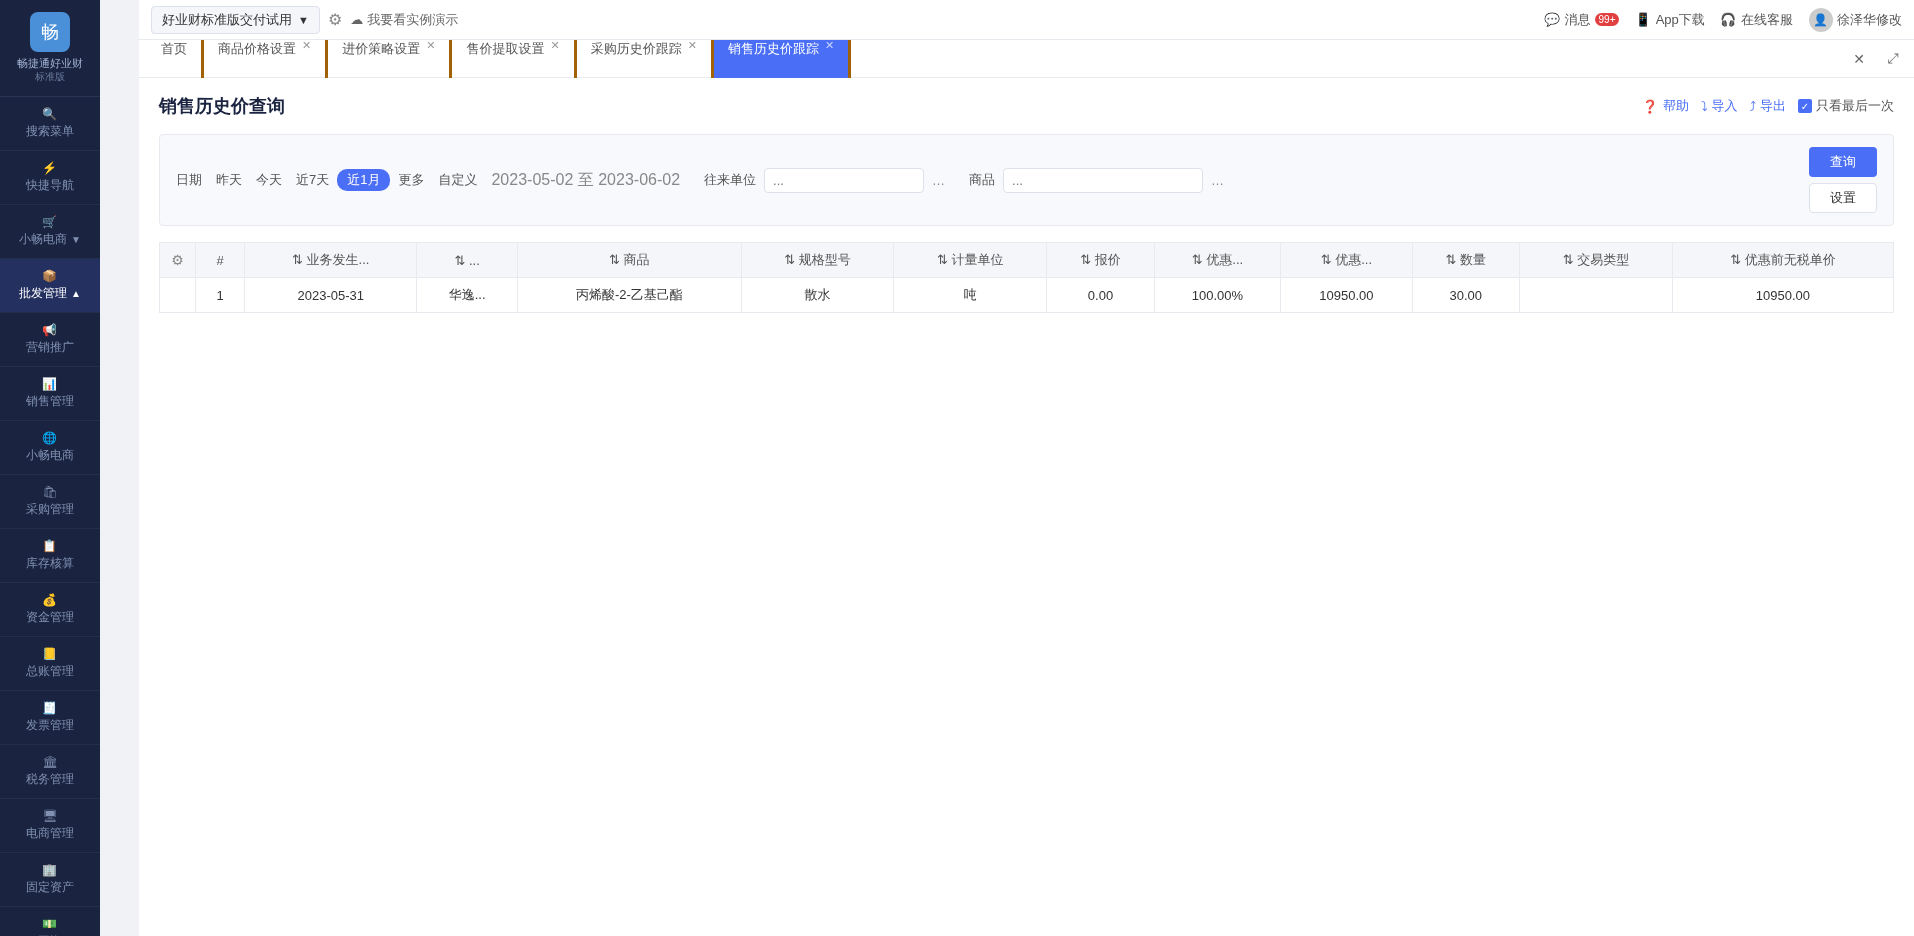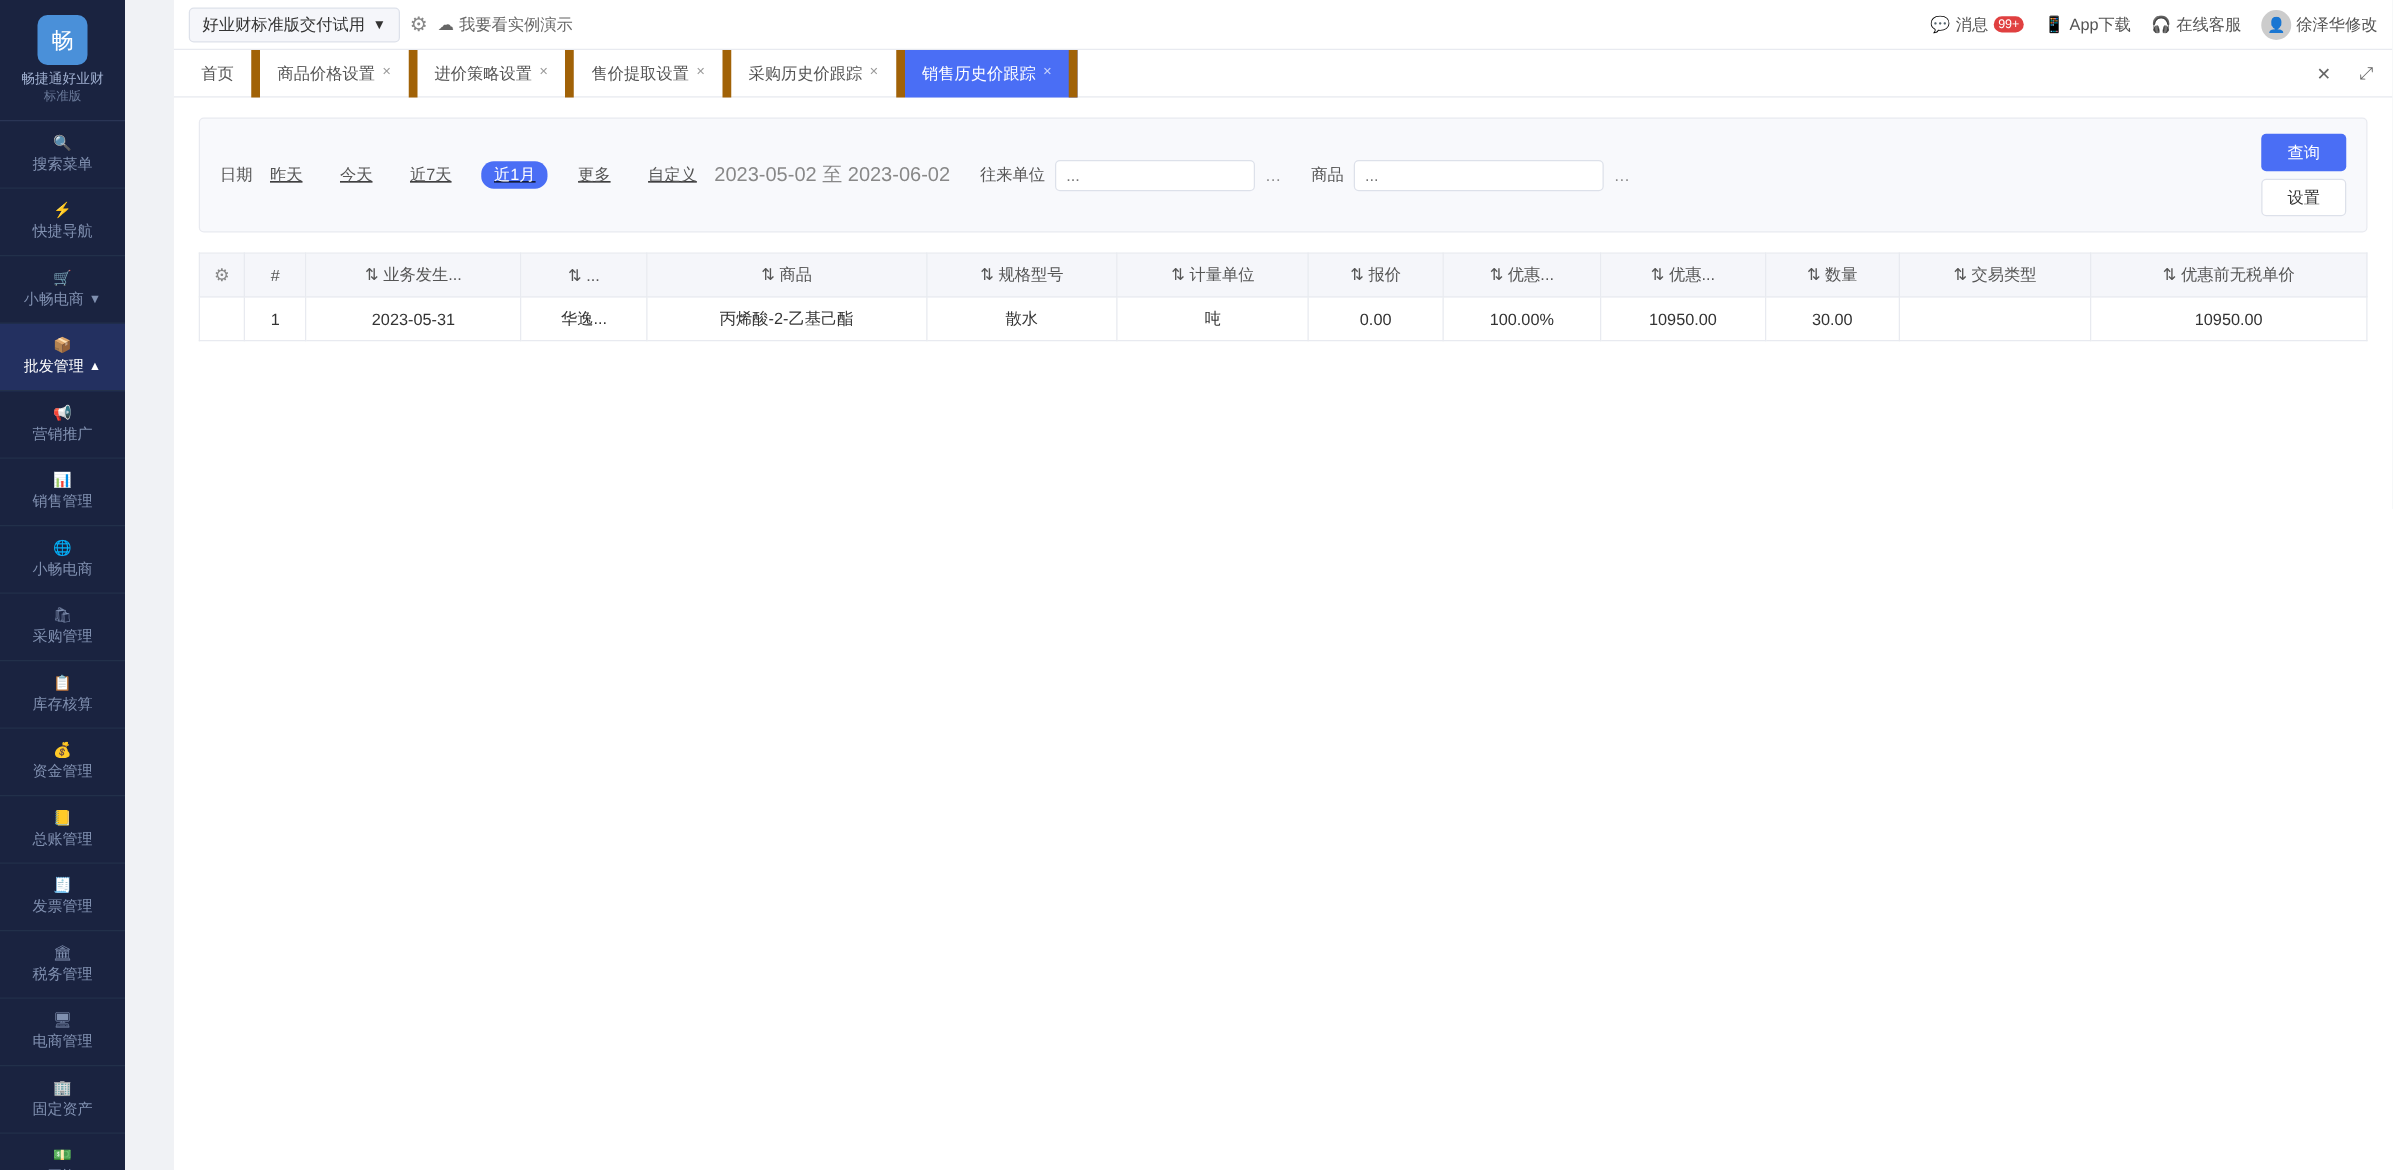--- a/index.html
+++ b/index.html
@@ -147,30 +147,28 @@
       display: flex;
       align-items: center;
       border-bottom: 1px solid #e8eaf0;
       height: 38px;
       padding: 0 8px;
       flex-shrink: 0;
       position: relative;
     }
     .tab-item {
       display: flex;
-      align-items: center;
       gap: 6px;
       padding: 0 14px;
       height: 38px;
       font-size: 13px;
       color: #555;
       cursor: pointer;
-      border-right: 7px solid #a16207;
+      border-right: 3px solid #a16207;
       white-space: nowrap;
-      font-family: Liberation Mono, monospace;
     }
     .tab-item.active {
       background: #4a6ef5;
       color: #ffffff;
       border-radius: 0;
     }
     .tab-close {
       font-size: 11px;
       color: #999;
       cursor: pointer;
@@ -266,22 +264,21 @@
       gap: 8px;
     }
     .filter-label {
       font-size: 13px;
       color: #555;
       white-space: nowrap;
     }
     .date-options {
       display: flex;
       align-items: flex-end;
-      gap: 18px;
-      text-decoration: underline;
+      gap: 2px;
     }
     .date-opt {
       font-size: 13px;
       color: #555;
       cursor: pointer;
       padding: 2px 6px;
       border-radius: 10px;
     }
     .date-opt.active {
       background: #4a6ef5;
@@ -506,20 +503,41 @@
       <span class="tab-close">✕</span>
     </div>
     <div class="tabs-window-controls">
       <div class="win-btn">✕</div>
       <div class="win-btn">⤢</div>
     </div>
   </div>
 
   <div class="content-area">
 
+    <div class="page-header">
+      <div class="page-title">销售历史价查询</div>
+      <div class="page-actions">
+        <div class="page-action-btn">
+          <span>❓</span>
+          <span>帮助</span>
+        </div>
+        <div class="page-action-btn">
+          <span>⤵</span>
+          <span>导入</span>
+        </div>
+        <div class="page-action-btn">
+          <span>⤴</span>
+          <span>导出</span>
+        </div>
+        <div class="only-last-checkbox">
+          <div class="checkbox-checked">✓</div>
+          <span>只看最后一次</span>
+        </div>
+      </div>
+    </div>
 
     <div class="filter-area">
       <div class="filter-group">
         <span class="filter-label">日期</span>
         <div class="date-options">
           <span class="date-opt">昨天</span>
           <span class="date-opt">今天</span>
           <span class="date-opt">近7天</span>
           <span class="date-opt active">近1月</span>
           <span class="date-opt">更多</span>

